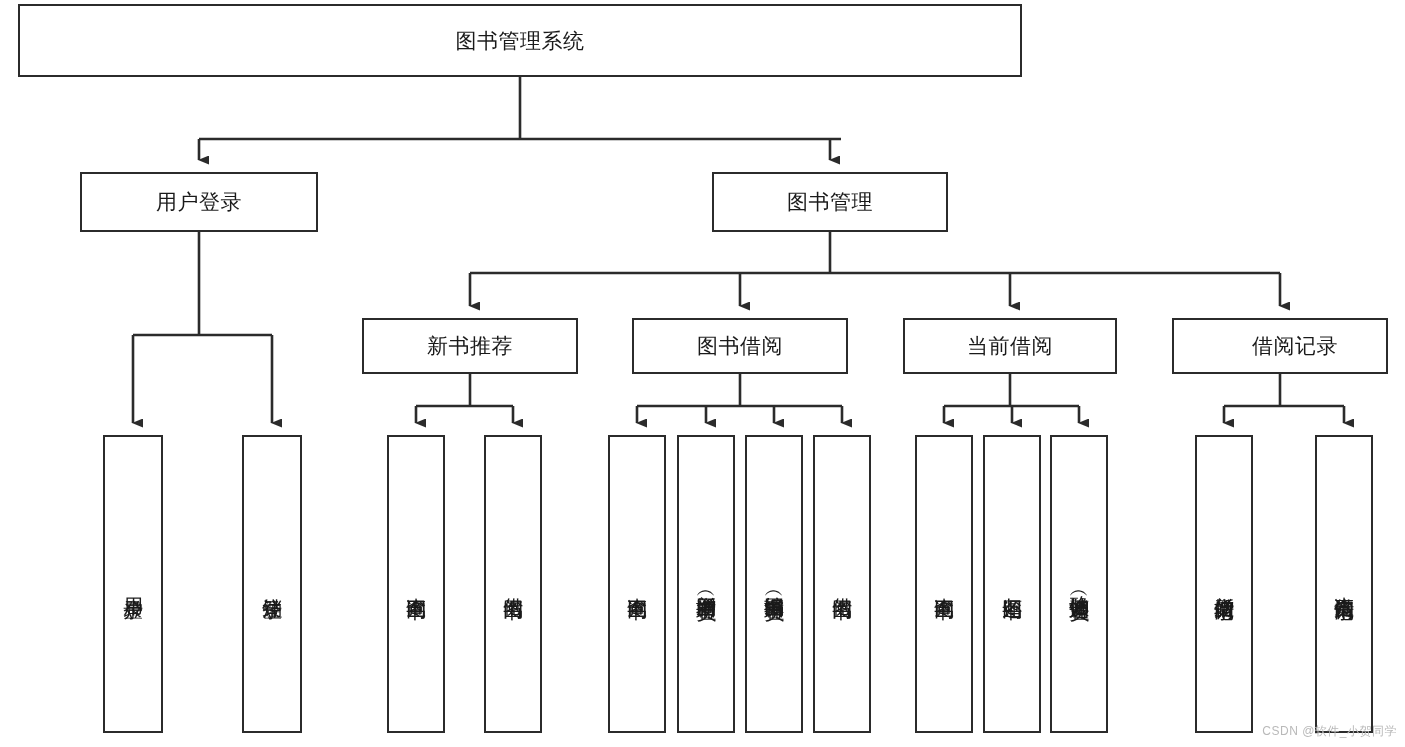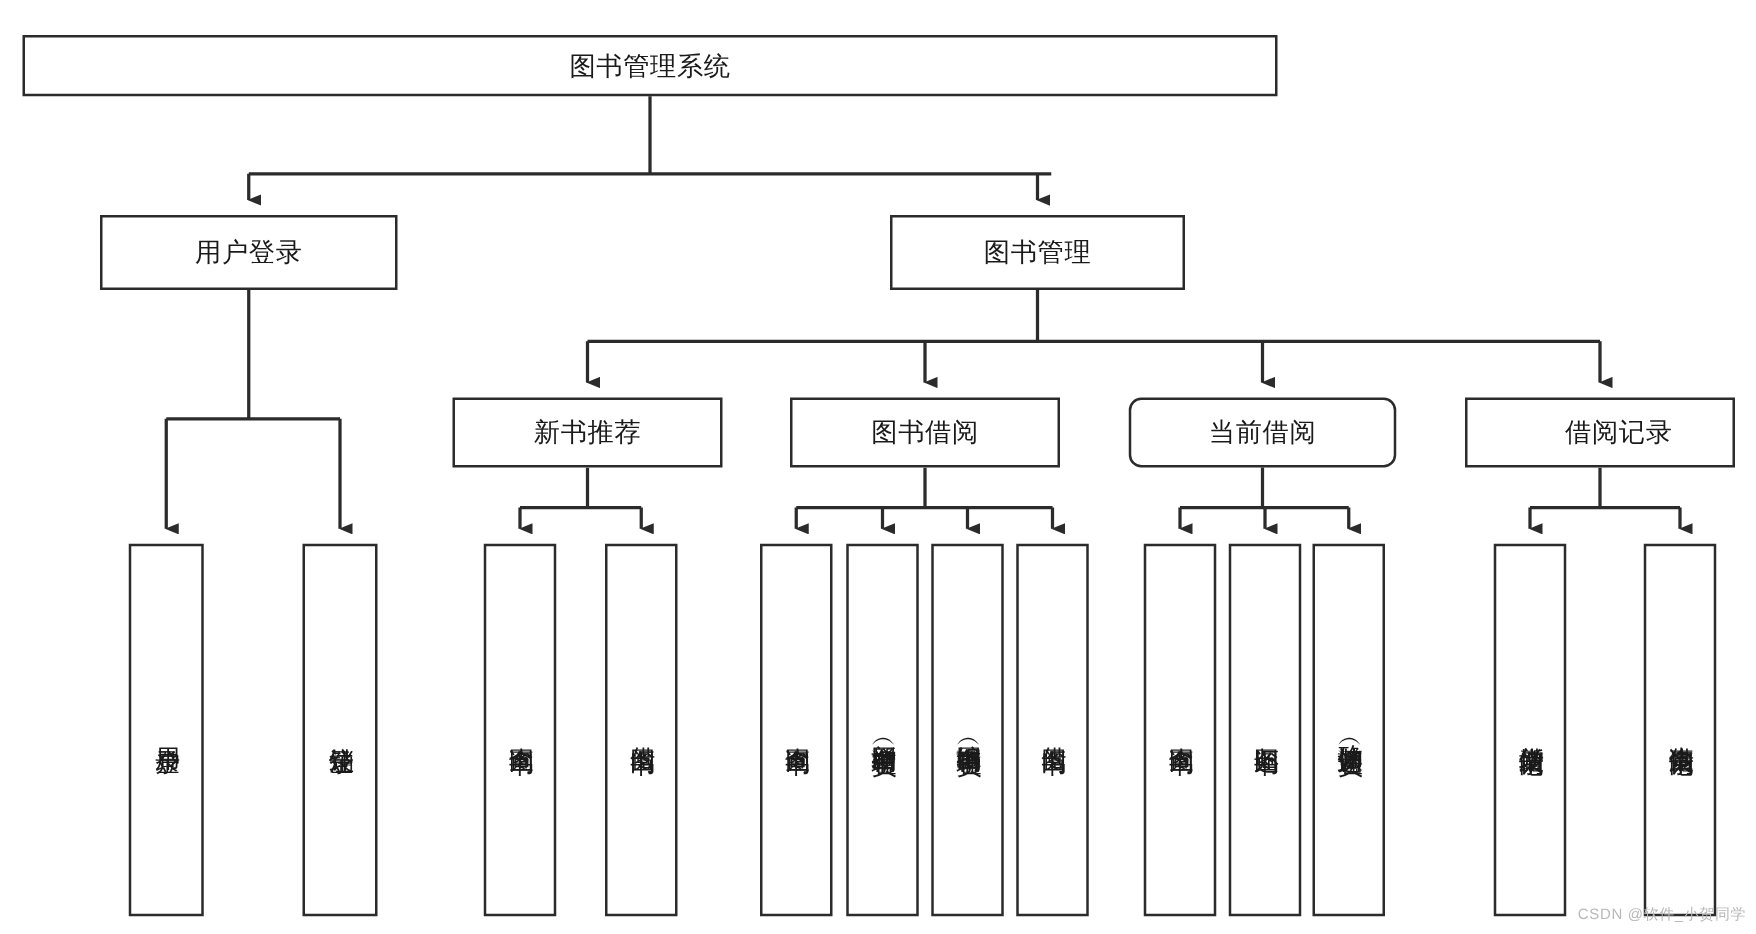--- a/index.html
+++ b/index.html
@@ -111,36 +111,36 @@
       <path d="M1079,406 L1079,423" marker-end="url(#arrow)"></path>
 
       <path d="M1280,374 L1280,406"></path>
       <path d="M1224,406 L1344,406"></path>
       <path d="M1224,406 L1224,423" marker-end="url(#arrow)"></path>
       <path d="M1344,406 L1344,423" marker-end="url(#arrow)"></path>
     </g>
   </svg>
 
   <div id="nodes">
-      <div class="node h" style="left: 18px; top: 28px; width: 1004px; height: 49px;">
+      <div class="node h" style="left: 18px; top: 4px; width: 1004px; height: 73px;">
         <span class="hlabel">图书管理系统</span>
       </div>
       <div class="node h" style="left: 80px; top: 172px; width: 238px; height: 60px;">
         <span class="hlabel">用户登录</span>
       </div>
       <div class="node h" style="left: 712px; top: 172px; width: 236px; height: 60px; font-family: Liberation Mono, monospace;">
         <span class="hlabel">图书管理</span>
       </div>
       <div class="node h" style="left: 362px; top: 318px; width: 216px; height: 56px;">
         <span class="hlabel">新书推荐</span>
       </div>
       <div class="node h" style="left: 632px; top: 318px; width: 216px; height: 56px;">
         <span class="hlabel">图书借阅</span>
       </div>
-      <div class="node h" style="left: 903px; top: 318px; width: 214px; height: 56px; border-radius: 10px;">
+      <div class="node h" style="left: 903px; top: 318px; width: 214px; height: 56px;">
         <span class="hlabel">当前借阅</span>
       </div>
       <div class="node h" style="left: 1172px; top: 318px; width: 216px; height: 56px; padding-left: 30px;">
         <span class="hlabel">借阅记录</span>
       </div>
       <div class="node v" style="left: 103px; top: 435px; width: 60px; height: 298px;">
         <span class="vlabel">用户登录</span>
       </div>
       <div class="node v" style="left: 242px; top: 435px; width: 60px; height: 298px;">
         <span class="vlabel">注销登录</span>

